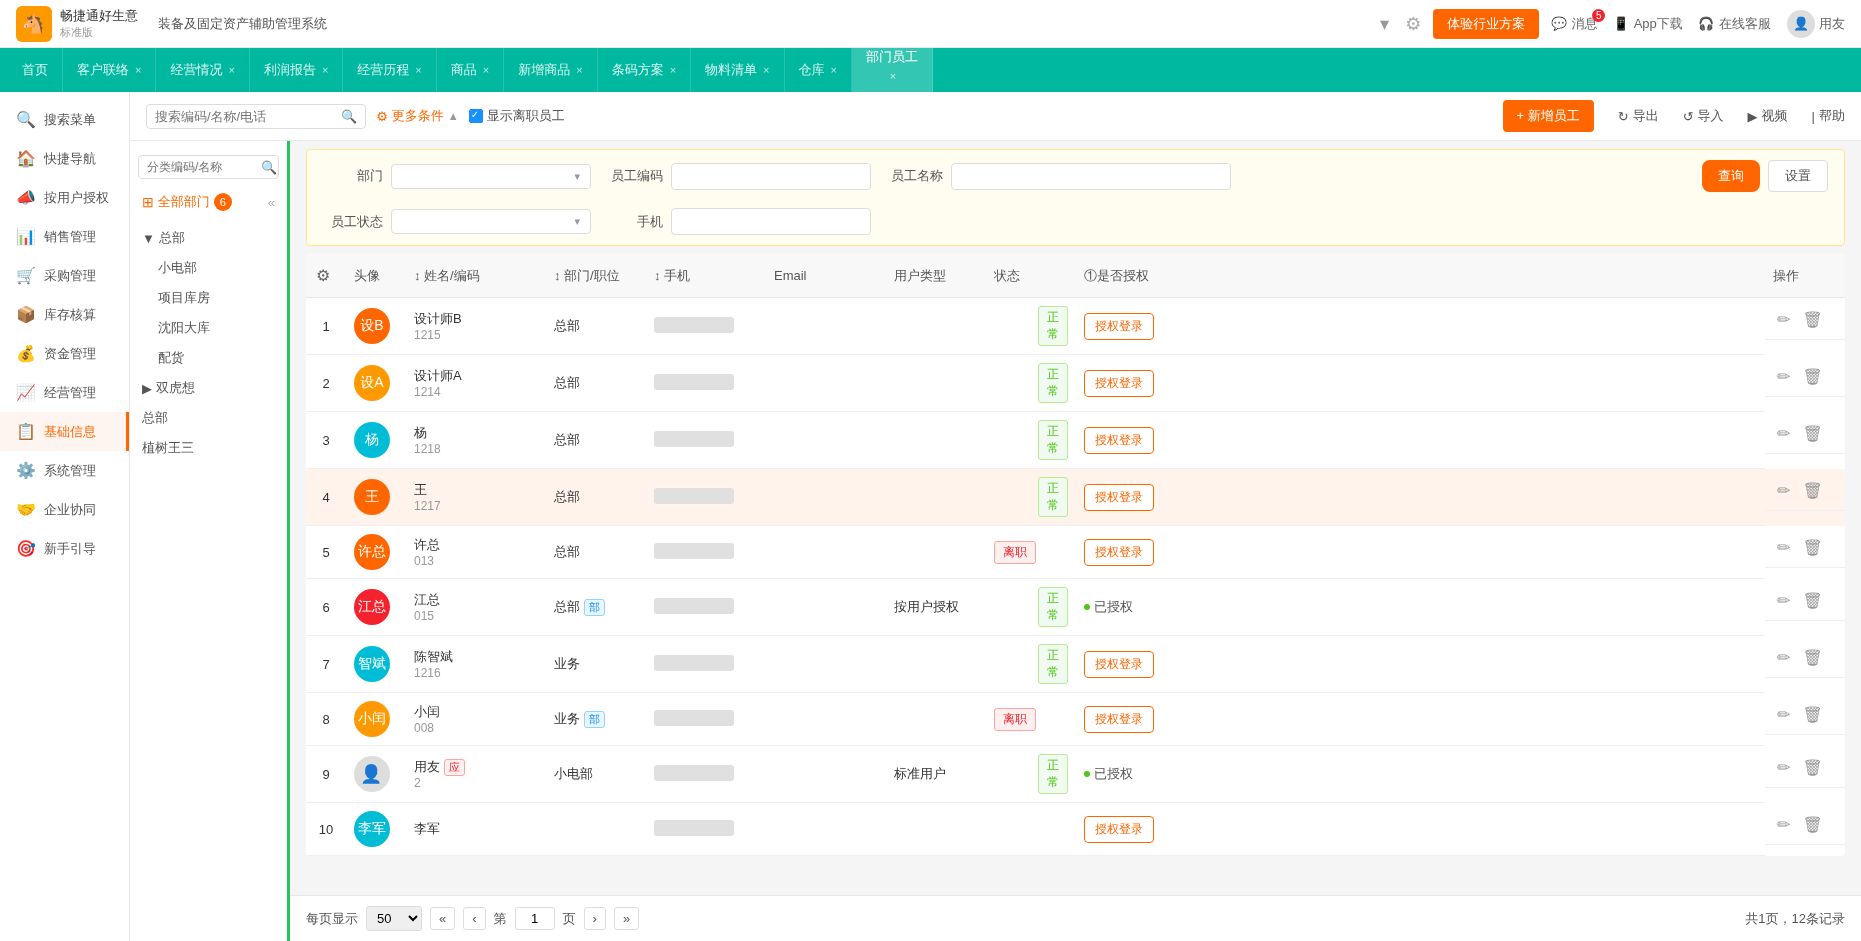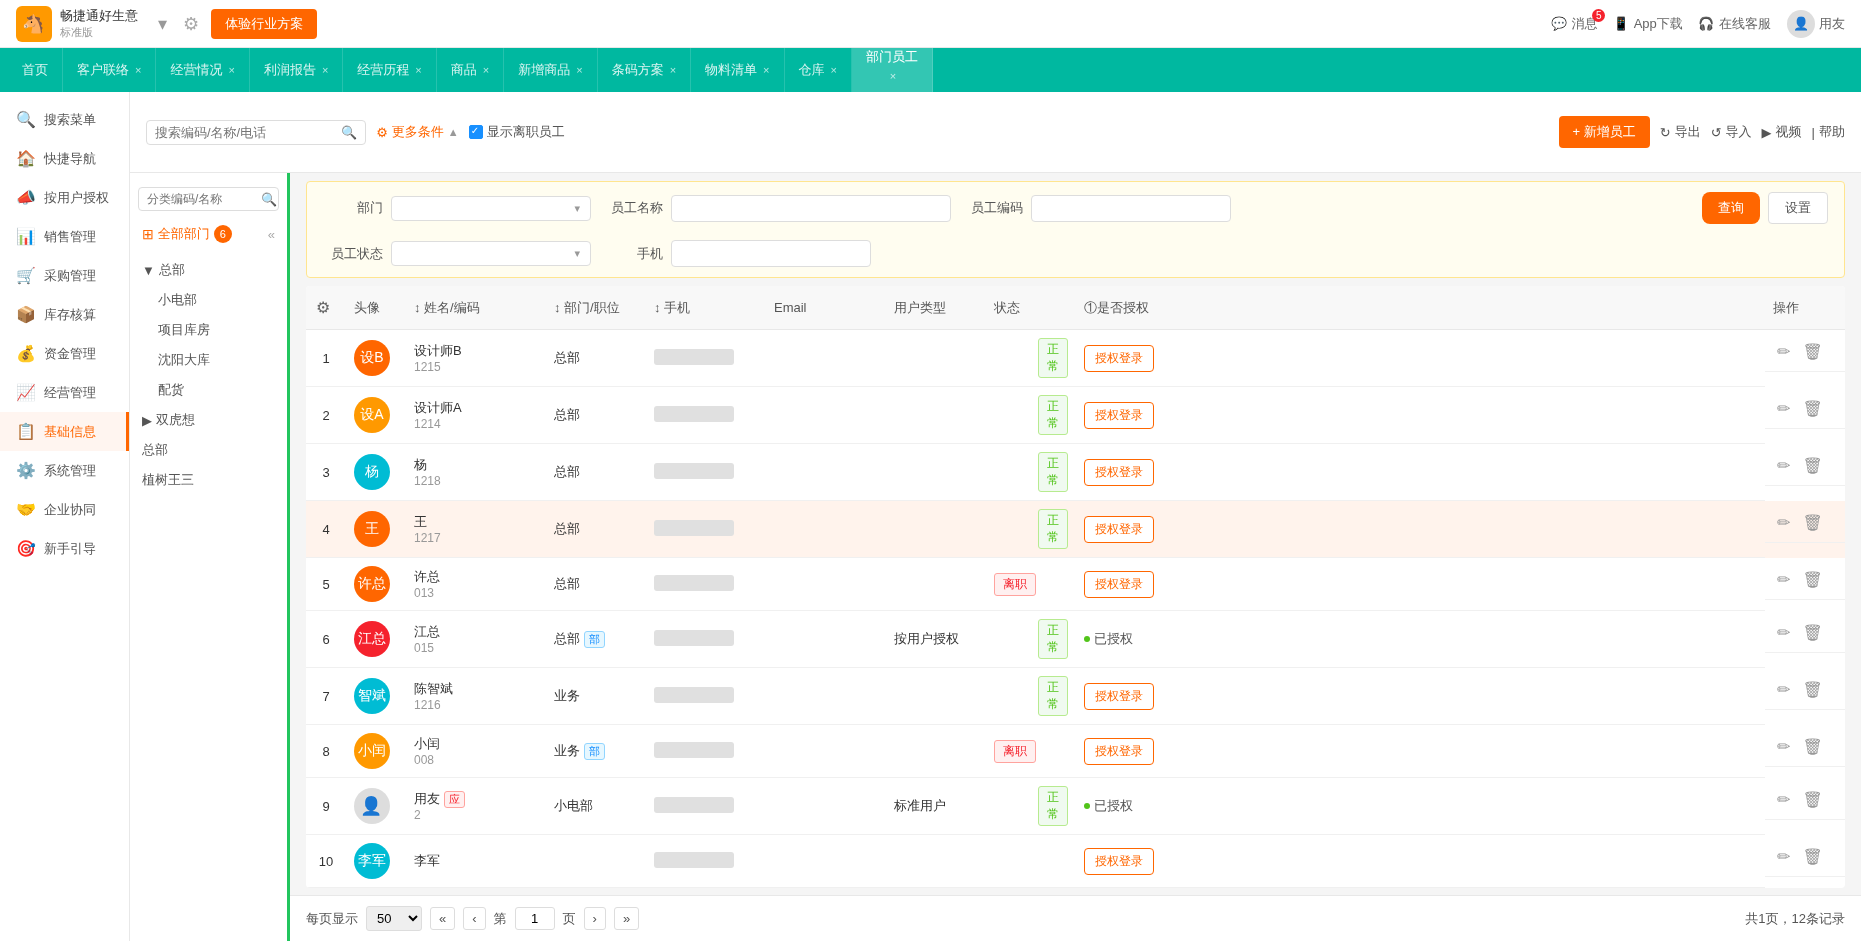--- a/index.html
+++ b/index.html
@@ -43,26 +43,26 @@
     .dept-search input { border: 1px solid #ddd; border-radius: 4px; padding: 4px 8px; font-size: 12px; width: 100%; outline: none; }
     .dept-tree { padding: 4px 0; }
     .dept-node { padding: 6px 12px; font-size: 13px; color: #555; cursor: pointer; display: flex; align-items: center; gap: 4px; }
     .dept-sub { padding-left: 16px; }
     .dept-all { display: flex; align-items: center; padding: 8px 12px; font-size: 13px; font-weight: 500; color: #ff6600; cursor: pointer; gap: 4px; }
 
     
     .right-content { flex: 1; overflow: hidden; display: flex; flex-direction: column; }
 
     
-    .toolbar { background: #fff; padding: 24px 16px; display: flex; align-items: center; gap: 10px; border-bottom: 1px solid #e8e8e8; flex-wrap: wrap; }
+    .toolbar { background: #fff; padding: 8px 16px; display: flex; align-items: center; gap: 10px; border-bottom: 1px solid #e8e8e8; flex-wrap: wrap; }
     .search-box { display: flex; align-items: center; border: 1px solid #ddd; border-radius: 4px; padding: 4px 8px; gap: 6px; background: #fff; }
     .search-box input { border: none; outline: none; font-size: 13px; width: 180px; }
     .filter-btn { display: flex; align-items: center; gap: 4px; color: #ff6600; font-size: 13px; cursor: pointer; }
     .show-resign-cb { display: flex; align-items: center; gap: 4px; font-size: 13px; color: #555; cursor: pointer; }
-    .toolbar-right { margin-left: auto; display: flex; gap: 10px; }
+    .toolbar-right { margin-left: auto; display: flex; gap: 24px; }
     .add-btn { background: #ff6600; color: #fff; border: none; border-radius: 4px; padding: 7px 14px; font-size: 13px; cursor: pointer; display: flex; align-items: center; gap: 4px; }
     .icon-btn { display: flex; align-items: center; gap: 4px; color: #555; font-size: 13px; cursor: pointer; border: none; background: none; }
 
     
     .filter-row { background: #fffdf0; border: 1px solid #ffe58f; margin: 8px 16px; border-radius: 4px; padding: 10px 16px; display: flex; flex-wrap: wrap; gap: 12px; align-items: center; }
     .filter-group { display: flex; align-items: center; gap: 8px; }
     .filter-label { font-size: 13px; color: #555; width: 60px; text-align: right; }
     .filter-select { border: 1px solid #ddd; border-radius: 4px; padding: 5px 10px; font-size: 13px; min-width: 160px; outline: none; background: #fff; display: flex; align-items: center; justify-content: space-between; cursor: pointer; }
     .filter-input { border: 1px solid #ddd; border-radius: 4px; padding: 5px 10px; font-size: 13px; width: 200px; outline: none; }
     .filter-actions { display: flex; gap: 8px; margin-left: auto; }
@@ -110,20 +110,21 @@
 <body>
 
 <div class="top-bar">
   <div class="brand">
     <div class="brand-icon">🐴</div>
     <div class="brand-text">
       <div>畅捷通好生意</div>
       <div class="sub">标准版</div>
     </div>
   </div>
+  <span class="system-title">装备及固定资产辅助管理系统</span>
   <span style="color:#999;font-size:18px;cursor:pointer">▾</span>
   <span style="color:#aaa;font-size:18px;cursor:pointer;margin-left:4px">⚙</span>
   <button class="trial-btn">体验行业方案</button>
   <div class="top-actions">
     <div class="top-icon-btn">
       <span>💬</span>
       <span>消息</span>
       <span class="badge">5</span>
     </div>
     <div class="top-icon-btn">
@@ -326,26 +327,26 @@
 
         <div class="filter-row">
           <div class="filter-group">
             <span class="filter-label">部门</span>
             <div class="filter-select" style="min-width:200px;">
               <span></span>
               <span class="chevron">▾</span>
             </div>
           </div>
           <div class="filter-group">
+            <span class="filter-label">员工编码</span>
+            <input type="text" class="filter-input" style="">
+          </div>
+          <div class="filter-group">
             <span class="filter-label">员工名称</span>
             <input type="text" class="filter-input" style="width: 280px;">
-          </div>
-          <div class="filter-group">
-            <span class="filter-label">员工编码</span>
-            <input type="text" class="filter-input" style="">
           </div>
           <div class="filter-actions">
             <button class="query-btn">查询</button>
             <button class="setting-btn">设置</button>
           </div>
           <div style="flex-basis:100%;display:flex;gap:12px;align-items:center;margin-top:4px;">
             <div class="filter-group">
               <span class="filter-label">员工状态</span>
               <div class="filter-select" style="min-width:200px;">
                 <span></span>

